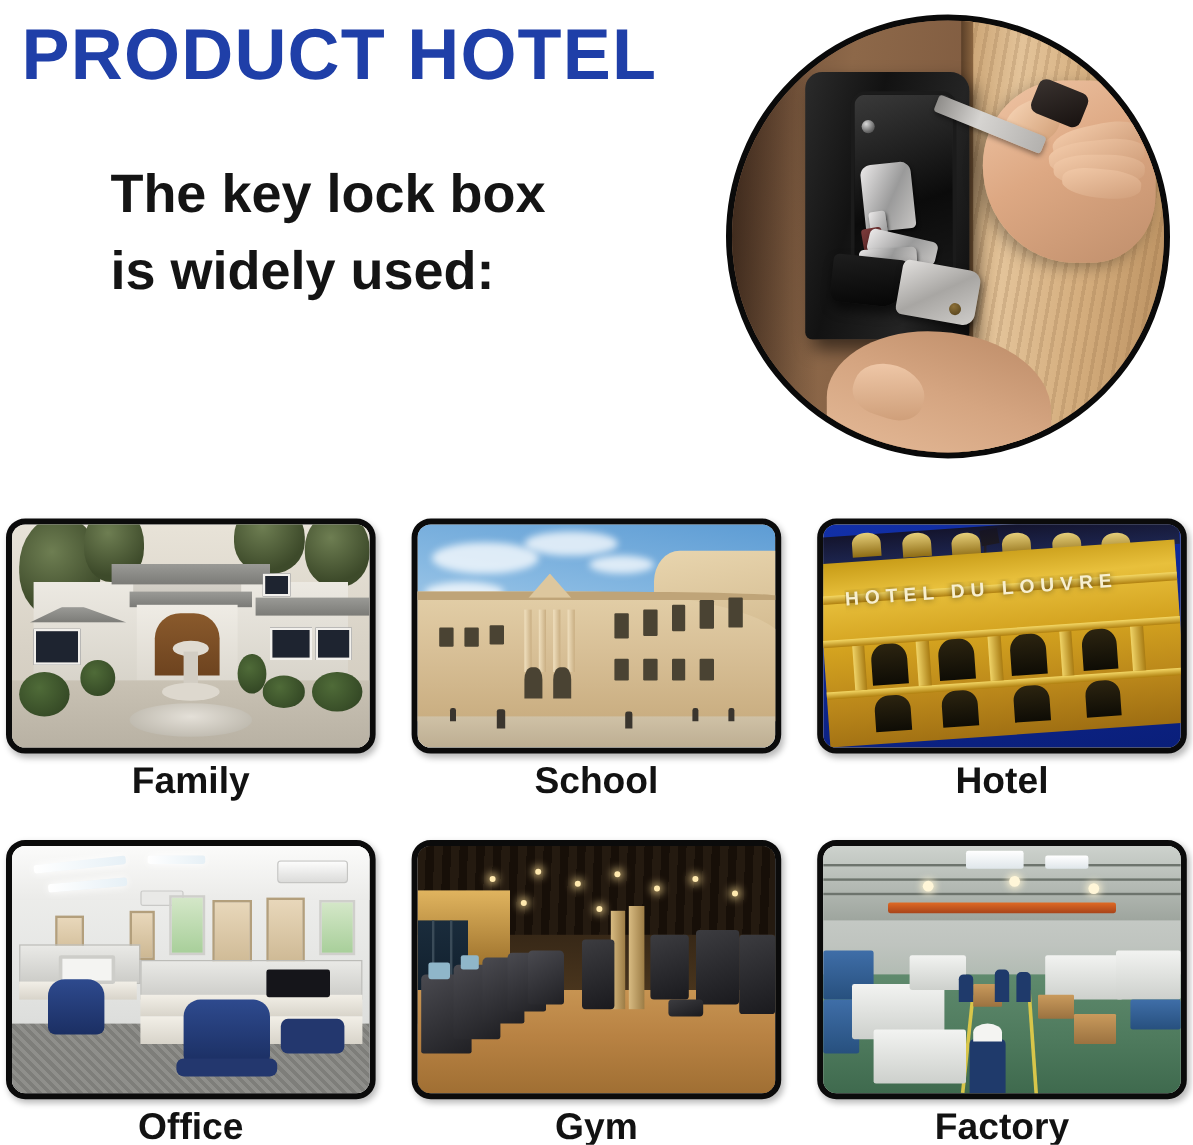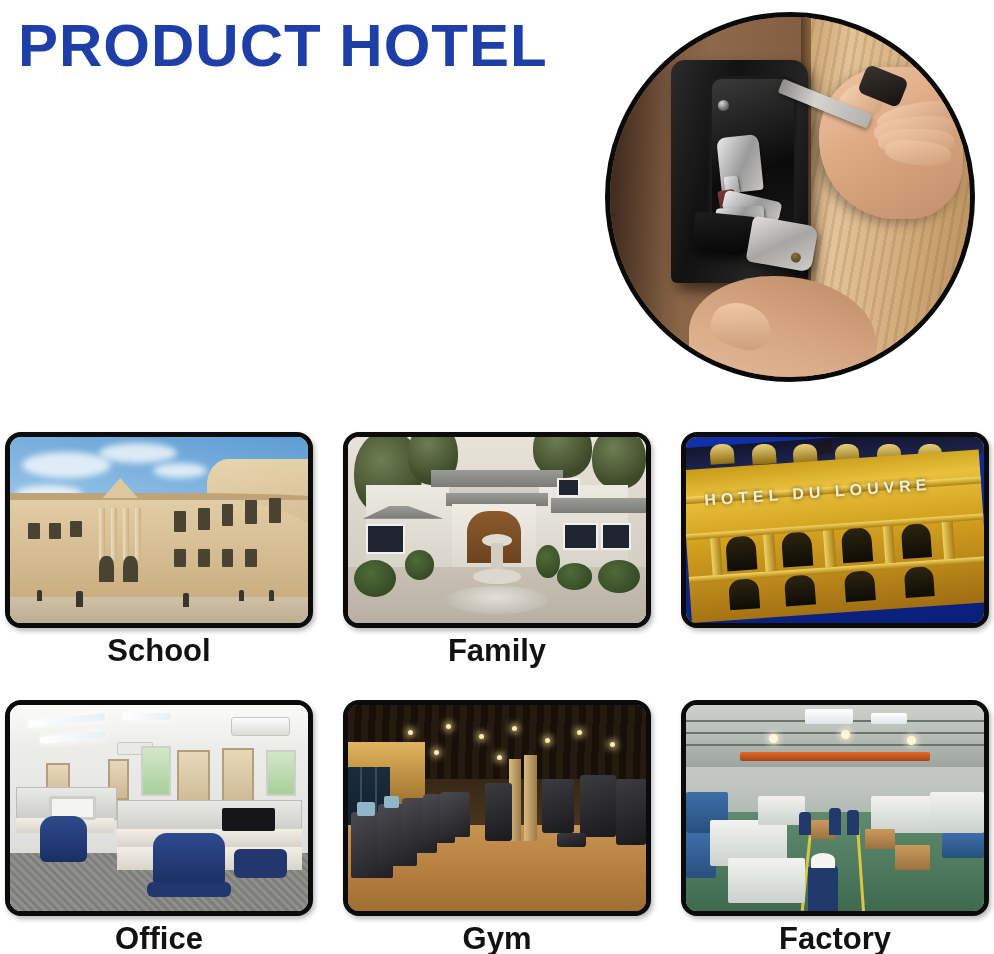--- a/index.html
+++ b/index.html
@@ -400,20 +400,22 @@
   .fac-crate { position:absolute; background: linear-gradient(180deg,#c99a5c,#9b7240); border-radius:1px; }
   .fac-worker { position:absolute; background:#1f3a6b; border-radius:4px 4px 0 0; }
   .fac-helmet { position:absolute; background:#f4f4f2; border-radius:50% 50% 0 0; }
 </style>
 </head>
 <body>
 
 <div class="page-title">PRODUCT HOTEL</div>
 
 <div class="subtitle">
+  <span class="subtitle-line">The key lock box</span>
+  <span class="subtitle-line">is widely used:</span>
 </div>
 
 <div class="hero-circle">
   <div class="hero-scene">
     <div class="hero-wall"></div>
     <div class="hero-wall-shadow"></div>
     <div class="hero-wood"></div>
     <div class="hero-wood-edge"></div>
 
     <div class="lockbox">
@@ -439,20 +441,55 @@
     <div class="key-held-head"></div>
 
     <div class="hand-bottom"></div>
     <div class="thumb-bottom"></div>
   </div>
 </div>
 
 <div class="grid">
 
   <div class="grid-row row1">
+
+    <div class="cell">
+      <div class="photo-frame">
+        <div class="scene">
+          <div class="fam-sky"></div>
+          <div class="fam-tree t1"></div>
+          <div class="fam-tree t2"></div>
+          <div class="fam-tree t3"></div>
+          <div class="fam-tree t4"></div>
+          <div class="fam-house"></div>
+          <div class="fam-upper"></div>
+          <div class="fam-roof r-main"></div>
+          <div class="fam-roof r-c"></div>
+          <div class="fam-roof r-l"></div>
+          <div class="fam-roof r-r"></div>
+          <div class="fam-portico"></div>
+          <div class="fam-door"></div>
+          <div class="fam-win w1"></div>
+          <div class="fam-win w2"></div>
+          <div class="fam-win w3"></div>
+          <div class="fam-win w4"></div>
+          <div class="fam-ground"></div>
+          <div class="fam-shrub s4"></div>
+          <div class="fam-shrub s1"></div>
+          <div class="fam-shrub s2"></div>
+          <div class="fam-shrub s3"></div>
+          <div class="fam-shrub s5"></div>
+          <div class="fam-fountain-top"></div>
+          <div class="fam-fountain-stem"></div>
+          <div class="fam-fountain-mid"></div>
+          <div class="fam-fountain-base"></div>
+        </div>
+      </div>
+      <div class="caption">Family</div>
+    </div>
 
     <div class="cell">
       <div class="photo-frame">
         <div class="scene">
           <div class="sch-sky"></div>
           <div class="sch-cloud c1"></div>
           <div class="sch-cloud c2"></div>
           <div class="sch-cloud c3"></div>
           <div class="sch-cloud c4"></div>
           <div class="sch-building-r"></div>
@@ -484,55 +521,20 @@
           <div class="sch-person" style="left:87%; top:82%; width:5px; height:11px"></div>
           <div class="sch-person" style="left:9%;  top:82%; width:5px; height:11px"></div>
         </div>
       </div>
       <div class="caption">School</div>
     </div>
 
     <div class="cell">
       <div class="photo-frame">
         <div class="scene">
-          <div class="fam-sky"></div>
-          <div class="fam-tree t1"></div>
-          <div class="fam-tree t2"></div>
-          <div class="fam-tree t3"></div>
-          <div class="fam-tree t4"></div>
-          <div class="fam-house"></div>
-          <div class="fam-upper"></div>
-          <div class="fam-roof r-main"></div>
-          <div class="fam-roof r-c"></div>
-          <div class="fam-roof r-l"></div>
-          <div class="fam-roof r-r"></div>
-          <div class="fam-portico"></div>
-          <div class="fam-door"></div>
-          <div class="fam-win w1"></div>
-          <div class="fam-win w2"></div>
-          <div class="fam-win w3"></div>
-          <div class="fam-win w4"></div>
-          <div class="fam-ground"></div>
-          <div class="fam-shrub s4"></div>
-          <div class="fam-shrub s1"></div>
-          <div class="fam-shrub s2"></div>
-          <div class="fam-shrub s3"></div>
-          <div class="fam-shrub s5"></div>
-          <div class="fam-fountain-top"></div>
-          <div class="fam-fountain-stem"></div>
-          <div class="fam-fountain-mid"></div>
-          <div class="fam-fountain-base"></div>
-        </div>
-      </div>
-      <div class="caption">Family</div>
-    </div>
-
-    <div class="cell">
-      <div class="photo-frame">
-        <div class="scene">
           <div class="htl-sky"></div>
           <div class="htl-pole"></div>
           <div class="htl-flag"></div>
           <div class="htl-roof"></div>
           <div class="htl-dormer" style="left:8%"></div>
           <div class="htl-dormer" style="left:22%"></div>
           <div class="htl-dormer" style="left:36%"></div>
           <div class="htl-dormer" style="left:50%"></div>
           <div class="htl-dormer" style="left:64%"></div>
           <div class="htl-dormer" style="left:78%"></div>
@@ -550,20 +552,21 @@
             <div class="htl-win" style="left:52%; top:46%; width:10%; height:22%"></div>
             <div class="htl-win" style="left:72%; top:46%; width:10%; height:22%"></div>
             <div class="htl-win" style="left:13%; top:74%; width:10%; height:20%"></div>
             <div class="htl-win" style="left:32%; top:74%; width:10%; height:20%"></div>
             <div class="htl-win" style="left:52%; top:74%; width:10%; height:20%"></div>
             <div class="htl-win" style="left:72%; top:74%; width:10%; height:20%"></div>
           </div>
           <div class="htl-sign">HOTEL DU LOUVRE</div>
         </div>
       </div>
+      <div class="caption">Hotel</div>
     </div>
   </div>
 
   <div class="grid-row row2">
 
     <div class="cell">
       <div class="photo-frame tall">
         <div class="scene">
           <div class="off-bg"></div>
           <div class="off-ceiling"></div>

